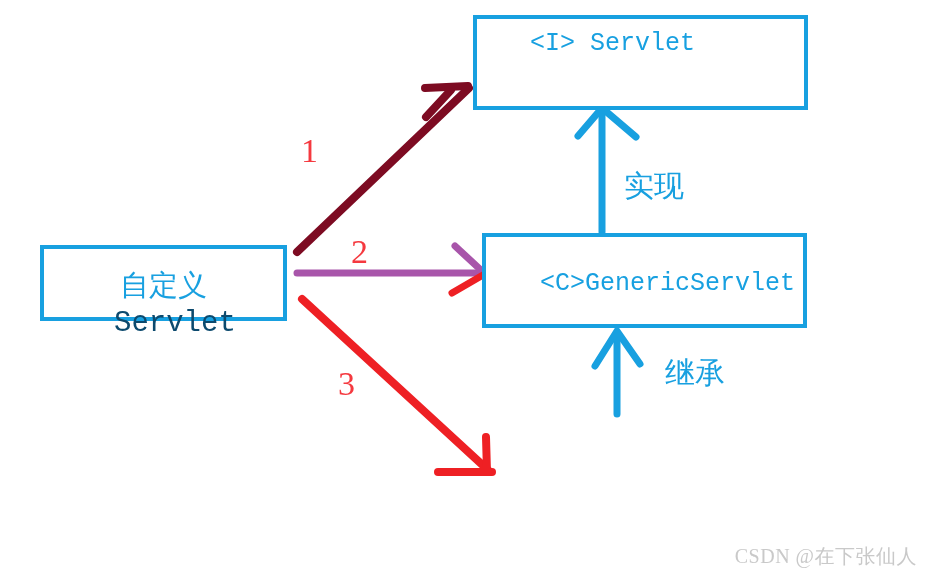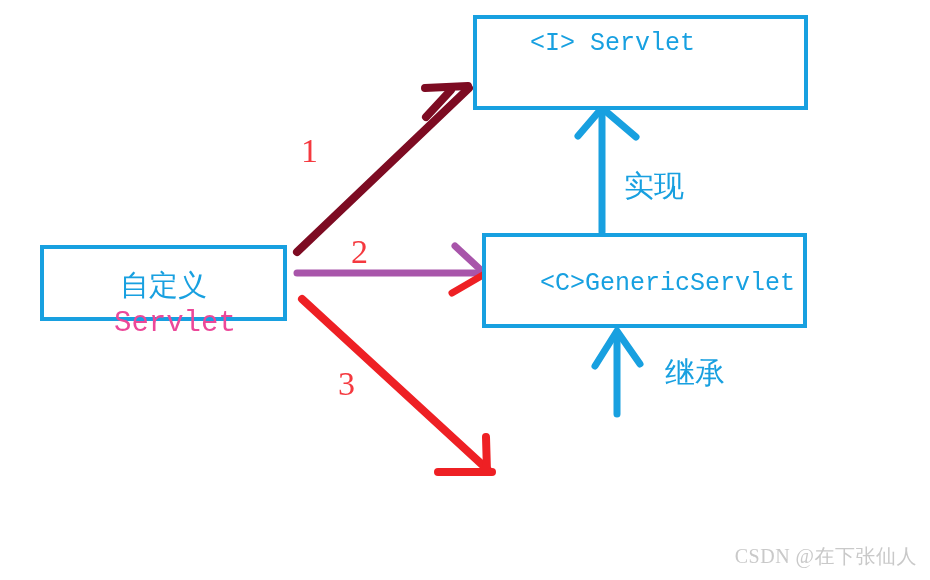--- a/index.html
+++ b/index.html
@@ -114,21 +114,21 @@
       <path d="M438,472 L492,472"></path>
     </g>
   </svg>
 
   <div class="box box-servlet" style="border-color: rgb(24, 160, 224);">
     <span class="label" style="color: rgb(24, 160, 224);">&lt;I&gt; Servlet</span>
   </div>
 
   <div class="box box-custom" style="border-color: rgb(24, 160, 224);">
     <span class="line1" style="color: rgb(24, 160, 224);">自定义</span>
-    <span class="line2" style="color: #ec4899;">Servlet</span>
+    <span class="line2" style="color: #0c4a6e;">Servlet</span>
   </div>
 
   <div class="box box-generic" style="border-color: rgb(24, 160, 224);">
     <span class="label" style="color: rgb(24, 160, 224);">&lt;C&gt;GenericServlet</span>
   </div>
 
 
   <span class="edge-label lbl-implement" style="color: rgb(24, 160, 224);">实现</span>
   <span class="edge-label lbl-extend" style="color: rgb(24, 160, 224);">继承</span>
 

